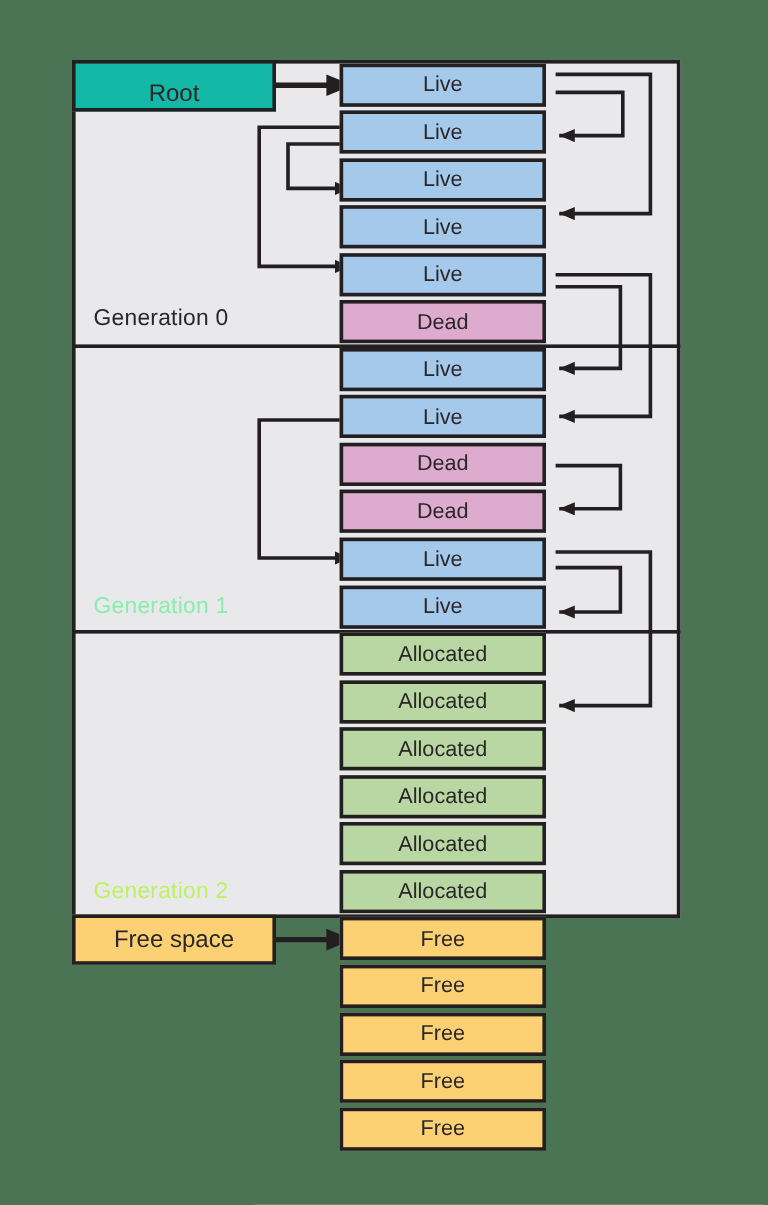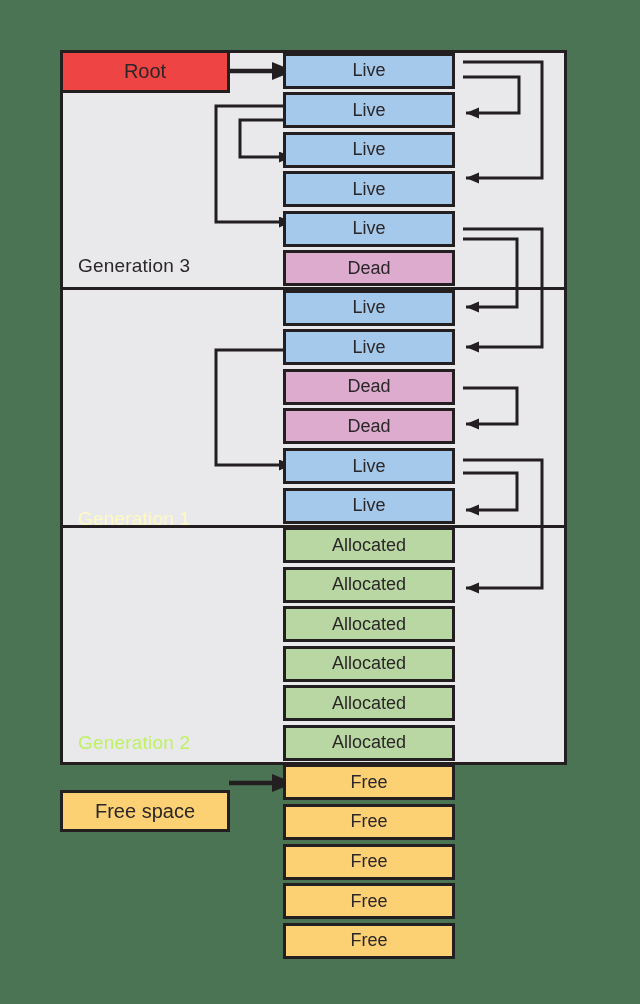--- a/index.html
+++ b/index.html
@@ -18,41 +18,41 @@
   }
   .gen-label{
     position:absolute;left:78px;font-size:19px;letter-spacing:0.2px;
   }
   .side-box{
     position:absolute;left:60px;width:170px;box-sizing:border-box;
     border:3px solid;display:flex;align-items:center;justify-content:center;
     font-size:20px;
   }
   #root-box{top:50px;height:43px;}
-  #free-space-box{top:762px;height:42px;margin-top:28px;}
+  #free-space-box{top:762px;height:42px;}
   #blocks-layer .mem-block{
     position:absolute;left:283px;width:172px;height:36px;
     box-sizing:border-box;border:3px solid;
     display:flex;align-items:center;justify-content:center;
     font-size:18px;
   }
   #arrows-layer{position:absolute;left:0;top:0;width:640px;height:1004px;}
 </style>
 </head>
 <body style="background: rgb(75, 116, 84);">
 
 <div class="stage">
 
   <div class="heap-container" style="background: rgb(233, 233, 235); border-color: rgb(35, 31, 32);"></div>
 
   <div class="gen-divider" id="divider-0-1" style="top: 287px; background: rgb(35, 31, 32);"></div>
   <div class="gen-divider" id="divider-1-2" style="top: 524.5px; background: rgb(35, 31, 32);"></div>
 
-  <div class="gen-label" style="top: 255px; color: rgb(43, 38, 40);">Generation 3</div>
-  <div class="gen-label" style="top: 508px; color: #fef9c3;">Generation 1</div>
+  <div class="gen-label" style="top: 255px; color: rgb(43, 38, 40);">Generation 0</div>
+  <div class="gen-label" style="top: 495px; color: #86efac;">Generation 1</div>
   <div class="gen-label" style="top: 732px; color: #bef264;">Generation 2</div>
 
   <svg id="arrows-layer" viewBox="0 0 640 1004" xmlns="http://www.w3.org/2000/svg">
     <defs>
       <marker id="arrow-small" markerUnits="userSpaceOnUse" markerWidth="14" markerHeight="12" refX="13" refY="5.5" orient="auto">
         <path d="M0,0 L13,5.5 L0,11 Z" fill="#231f20"></path>
       </marker>
       <marker id="arrow-big" markerUnits="userSpaceOnUse" markerWidth="24" markerHeight="20" refX="22" refY="9" orient="auto">
         <path d="M0,0 L22,9 L0,18 Z" fill="#231f20"></path>
       </marker>
@@ -136,21 +136,21 @@
         <span>Free</span>
       </div>
       <div class="mem-block" style="top: 883.05px; background: rgb(251, 209, 116); border-color: rgb(35, 31, 32); color: rgb(43, 38, 40);">
         <span>Free</span>
       </div>
       <div class="mem-block" style="top: 922.6px; background: rgb(251, 209, 116); border-color: rgb(35, 31, 32); color: rgb(43, 38, 40);">
         <span>Free</span>
       </div>
     </div>
 
-  <div class="side-box" id="root-box" style="background: #ef4444; border-color: rgb(35, 31, 32); color: rgb(43, 38, 40);">
+  <div class="side-box" id="root-box" style="background: #14b8a6; border-color: rgb(35, 31, 32); color: rgb(43, 38, 40); align-items: flex-end;">
     <span>Root</span>
   </div>
 
   <div class="side-box" id="free-space-box" style="background: rgb(251, 209, 116); border-color: rgb(35, 31, 32); color: rgb(43, 38, 40);">
     <span>Free space</span>
   </div>
 
 </div>
 
 </body></html>

